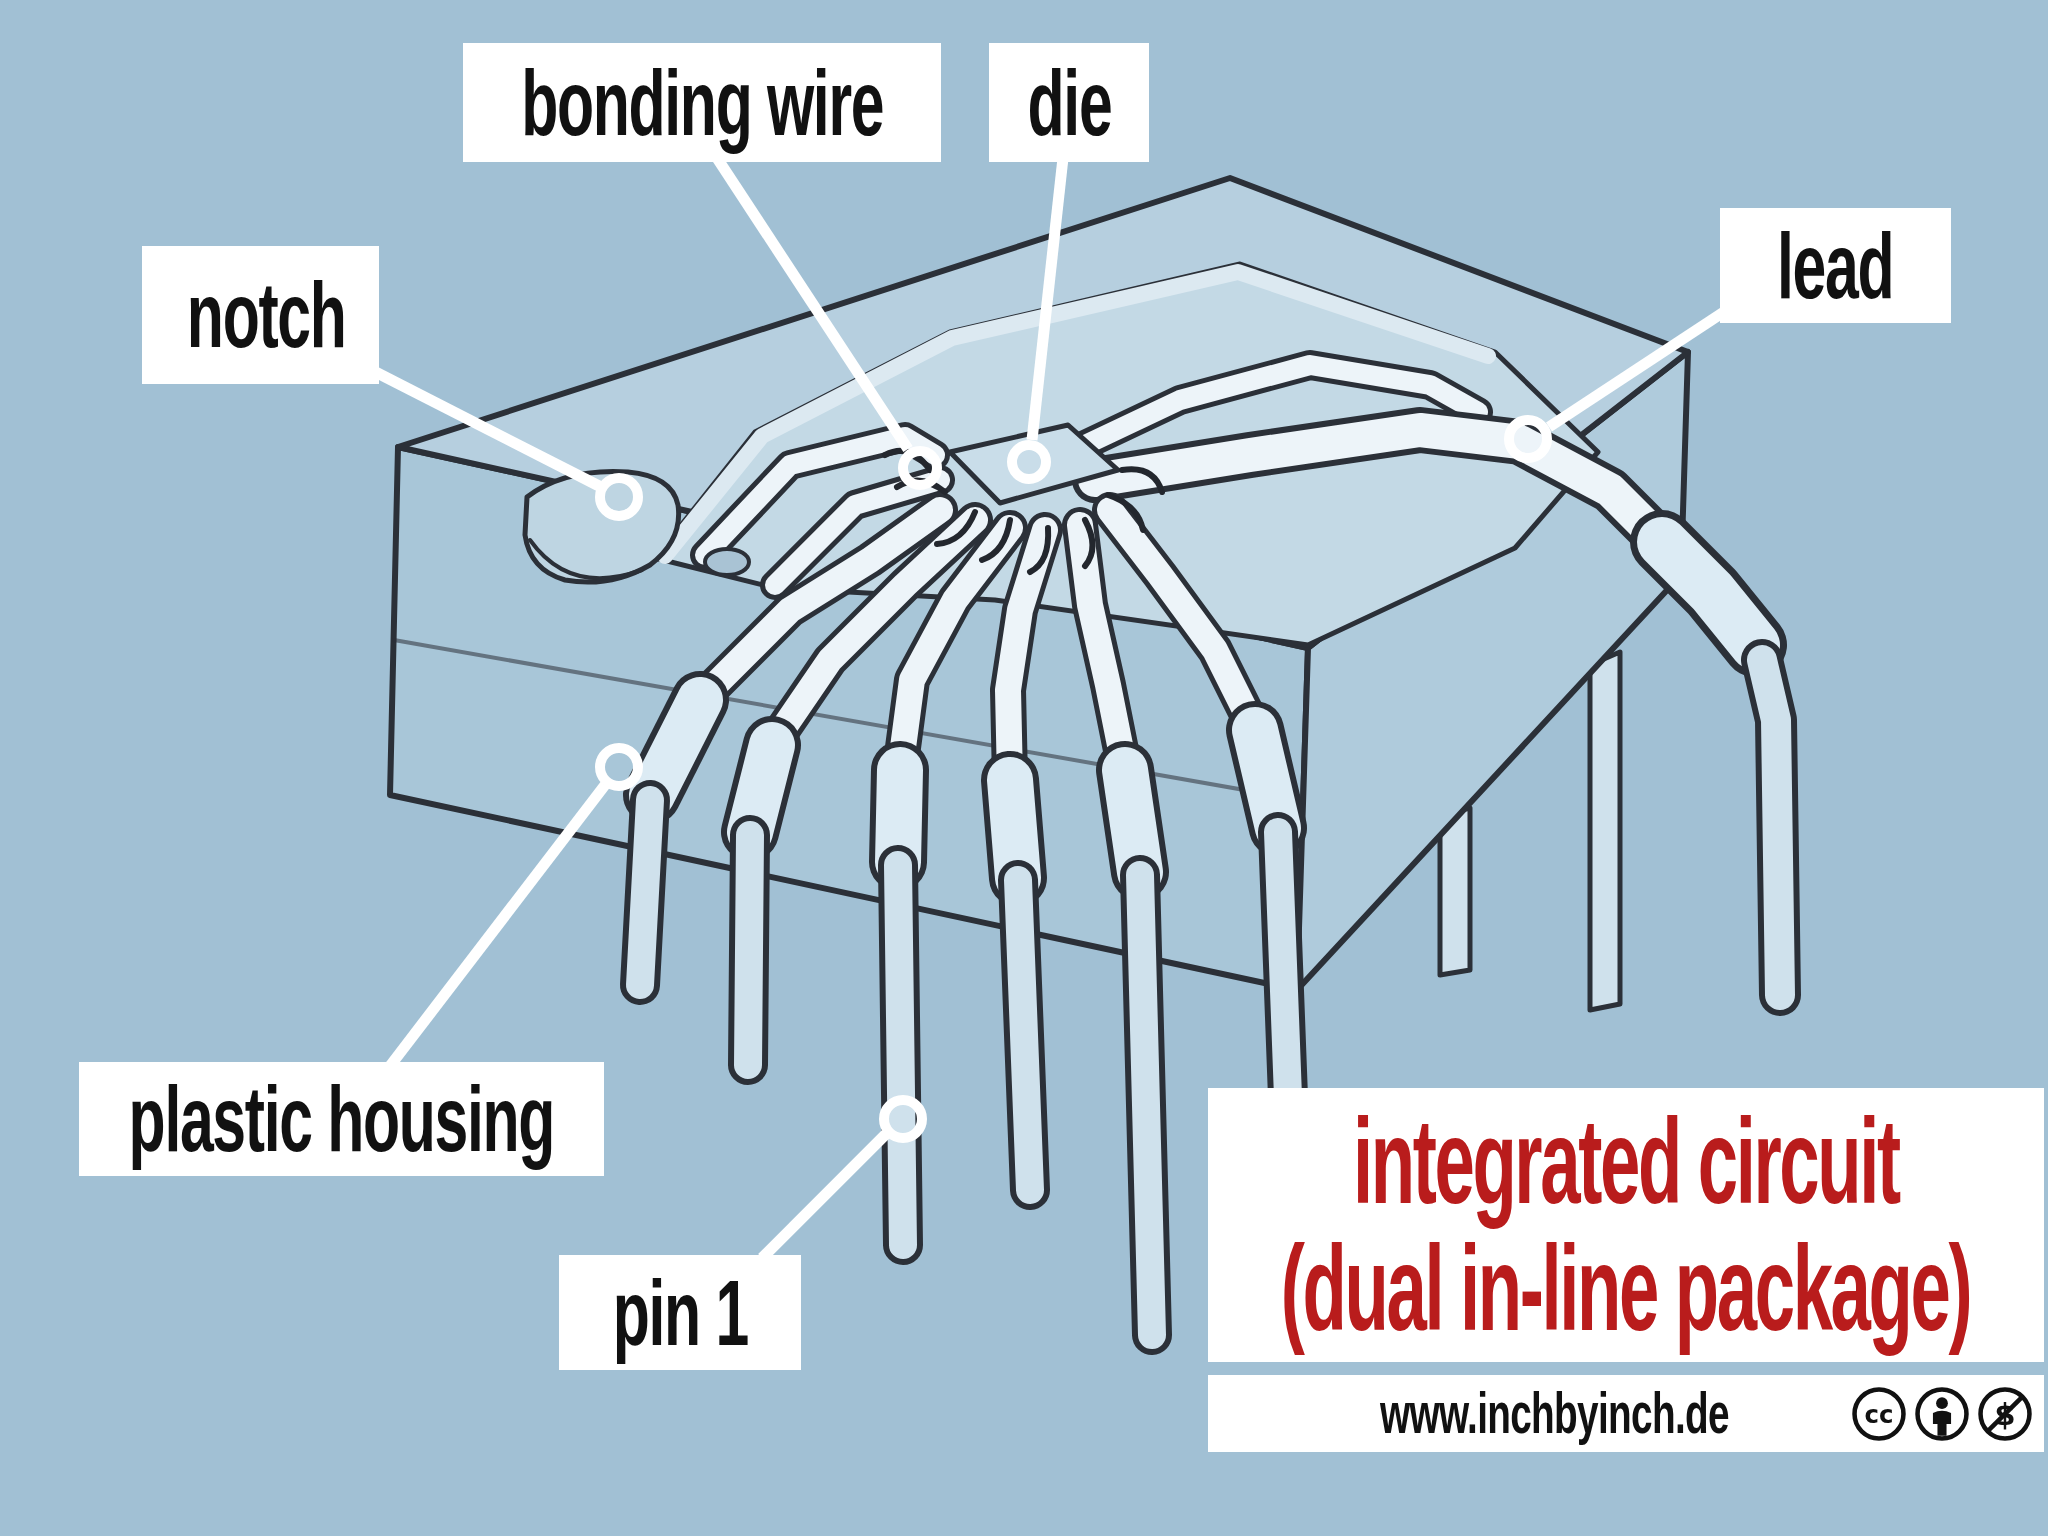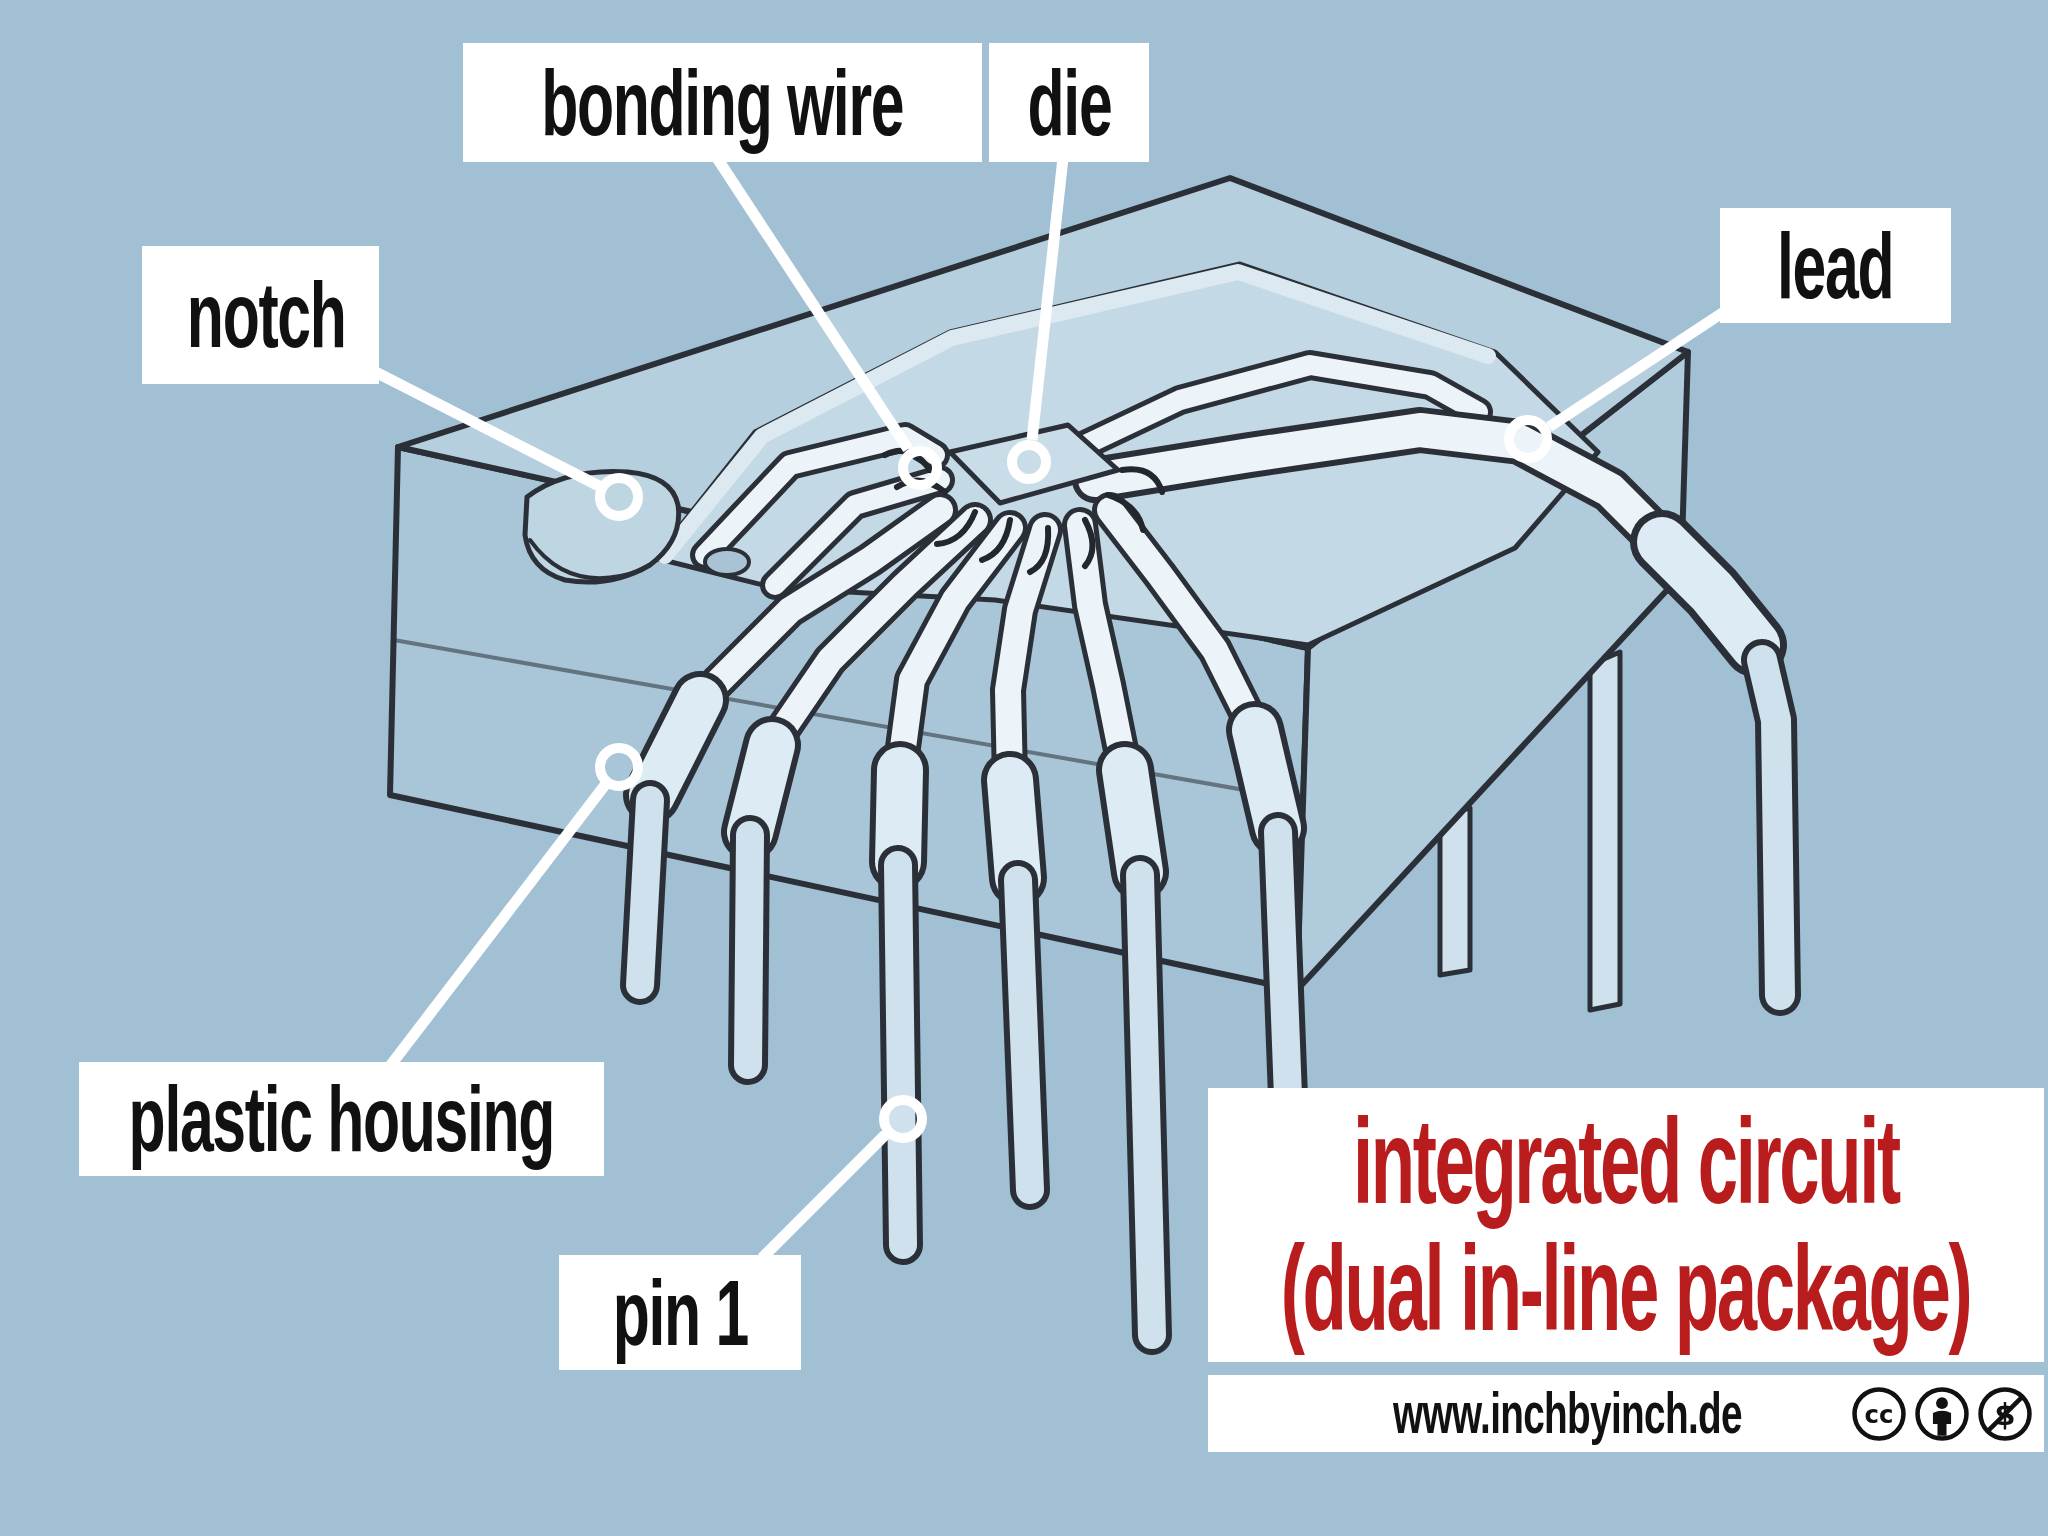--- a/index.html
+++ b/index.html
@@ -15,39 +15,39 @@
     position:absolute;z-index:3;background:#ffffff;
     display:flex;align-items:center;justify-content:center;
     color:#111111;
   }
   .ctext{
     display:inline-block;transform:scaleX(0.66);transform-origin:50% 50%;
     white-space:nowrap;font-weight:bold;letter-spacing:-2px;line-height:1;
   }
   .lbl .ctext{font-size:92px;}
   .lbl-notch   {left:142px;top:246px;width:225px;height:138px;padding-left:12px;}
-  .lbl-bonding {left:463px;top:43px; width:519px;height:119px;}
+  .lbl-bonding {left:463px;top:43px; width:478px;height:119px;}
   .lbl-die     {left:989px;top:43px; width:160px;height:119px;}
   .lbl-lead    {left:1720px;top:188px;width:231px;height:115px;margin-top:20px;}
   .lbl-housing {left:79px; top:1062px;width:525px;height:114px;}
   .lbl-pin1    {left:559px;top:1255px;width:242px;height:115px;}
   
   .title-box{
     position:absolute;z-index:3;left:1208px;top:1088px;width:836px;height:274px;
     background:#ffffff;color:#b91c1c;
     display:flex;flex-direction:column;align-items:center;justify-content:center;
   }
   .title-box .line{height:127px;display:flex;align-items:center;justify-content:center;width:100%;}
   .title-box .ctext{font-size:121px;transform:scaleX(0.60);letter-spacing:-4px;}
   
   .footer-bar{
     position:absolute;z-index:3;left:1208px;top:1375px;width:836px;height:77px;
     background:#ffffff;color:#111111;
     display:flex;align-items:center;justify-content:flex-end;
-    padding:0;box-sizing:border-box;
+    padding:0;box-sizing:border-box;gap:13px;
   }
   .footer-bar .url .ctext{font-size:57px;letter-spacing:-1px;transform:scaleX(0.68);}
   .cc-icons{display:flex;align-items:center;gap:5px;margin-left:26px;margin-right:10px;}
   .cc-icons svg{display:block;}
 </style>
 </head>
 <body>
 
 <div class="stage">
 

